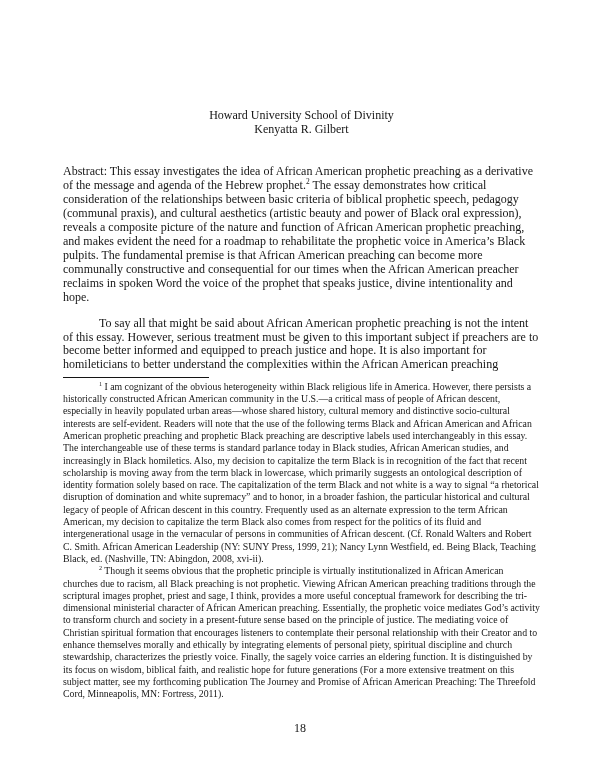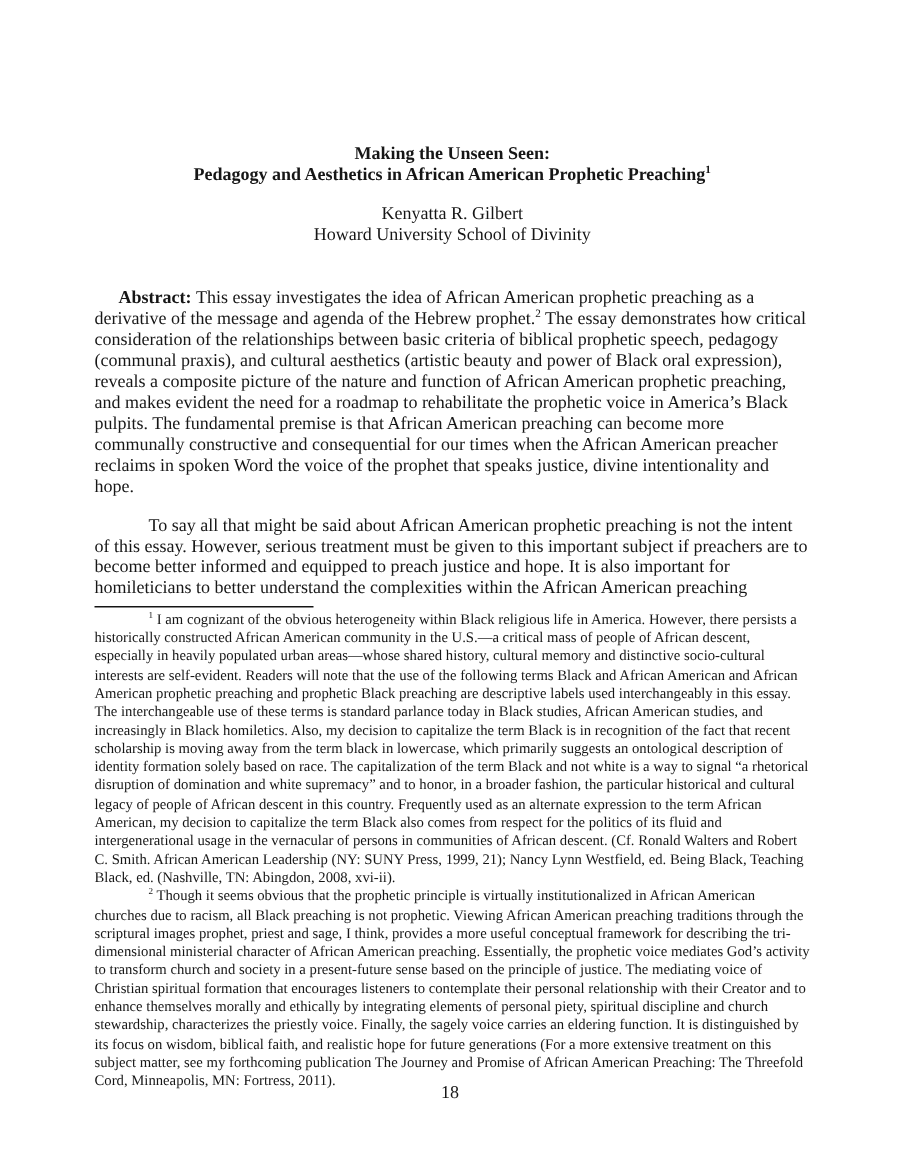--- a/index.html
+++ b/index.html
@@ -53,48 +53,44 @@
     margin-top: 3px;
     font-size: 9.8px;
     line-height: 12.3px;
     text-align: left;
   }
   .footnote {
     margin: 0;
     text-indent: 36px;
   }
   .i { }
-  .b { font-weight: bold; margin-left: 16px; }
+  .b { font-weight: normal; }
   sup {
     font-size: 0.62em;
     vertical-align: super;
     line-height: 0;
   }
   .page-number {
     position: absolute;
     bottom: 40px;
     left: 0;
     right: 0;
     text-align: center;
     font-size: 12px;
   }
 </style>
 </head>
 <body>
 
 <div class="page">
 
-  <h1 class="title">
-    <span class="title-line">Making the Unseen Seen:</span>
-    <span class="title-line"><span>Pedagogy and Aesthetics in African American Prophetic Preaching</span><sup>1</sup></span>
-  </h1>
 
   <div class="byline">
+    <div>Howard University School of Divinity</div>
     <div>Kenyatta R. Gilbert</div>
-    <div>Howard University School of Divinity</div>
   </div>
 
   <p class="abstract"><span class="b">Abstract: </span><span class="i">This essay investigates the idea of African American prophetic preaching as a derivative of the message and agenda of the Hebrew prophet.</span><sup>2</sup><span class="i">  The essay demonstrates how critical consideration of the relationships between basic criteria of biblical prophetic speech, pedagogy (communal praxis), and cultural aesthetics (artistic beauty and power of Black oral expression), reveals a composite picture of the nature and function of African American prophetic preaching, and makes evident the need for a roadmap to rehabilitate the prophetic voice in America’s Black pulpits.  The fundamental premise is that African American preaching can become more communally constructive and consequential for our times when the African American preacher reclaims in spoken Word the voice of the prophet that speaks justice, divine intentionality and hope.</span></p>
 
   <p class="body-para"><span>To say all that might be said about African American prophetic preaching is not the intent of this essay.  However, serious treatment must be given to this important subject if preachers are to become better informed and equipped to preach justice and hope.  It is also important for homileticians to better understand the complexities within the African American preaching</span></p>
 
   <div class="footnote-sep"></div>
 
   <div class="footnotes">
     <p class="footnote"><sup>1</sup><span> I am cognizant of the obvious heterogeneity within Black religious life in America. However, there persists a historically constructed African American community in the U.S.—a critical mass of people of African descent, especially in heavily populated urban areas—whose shared history, cultural memory and distinctive socio-cultural interests are self-evident. Readers will note that the use of the following terms </span><span class="i">Black</span><span> and </span><span class="i">African American</span><span> and </span><span class="i">African American prophetic preaching</span><span> and </span><span class="i">prophetic Black preaching</span><span> are descriptive labels used interchangeably in this essay. The interchangeable use of these terms is standard parlance today in Black studies, African American studies, and increasingly in Black homiletics. Also, my decision to capitalize the term </span><span class="i">Black</span><span> is in recognition of the fact that recent scholarship is moving away from the term </span><span class="i">black</span><span> in lowercase, which primarily suggests an ontological description of identity formation solely based on race. The capitalization of the term </span><span class="i">Black</span><span> and not </span><span class="i">white</span><span> is a way to signal “a rhetorical disruption of domination and white supremacy” and to honor, in a broader fashion, the particular historical and cultural legacy of people of African descent in this country. Frequently used as an alternate expression to the term </span><span class="i">African American</span><span>, my decision to capitalize the term </span><span class="i">Black</span><span> also comes from respect for the politics of its fluid and intergenerational usage in the vernacular of persons in communities of African descent.  (Cf. Ronald Walters and Robert C. Smith.  </span><span class="i">African American Leadership</span><span> (NY:  SUNY Press, 1999, 21); Nancy Lynn Westfield, ed. </span><span class="i">Being Black, Teaching Black</span><span>, ed. (Nashville, TN: Abingdon, 2008, xvi-ii).</span></p>

